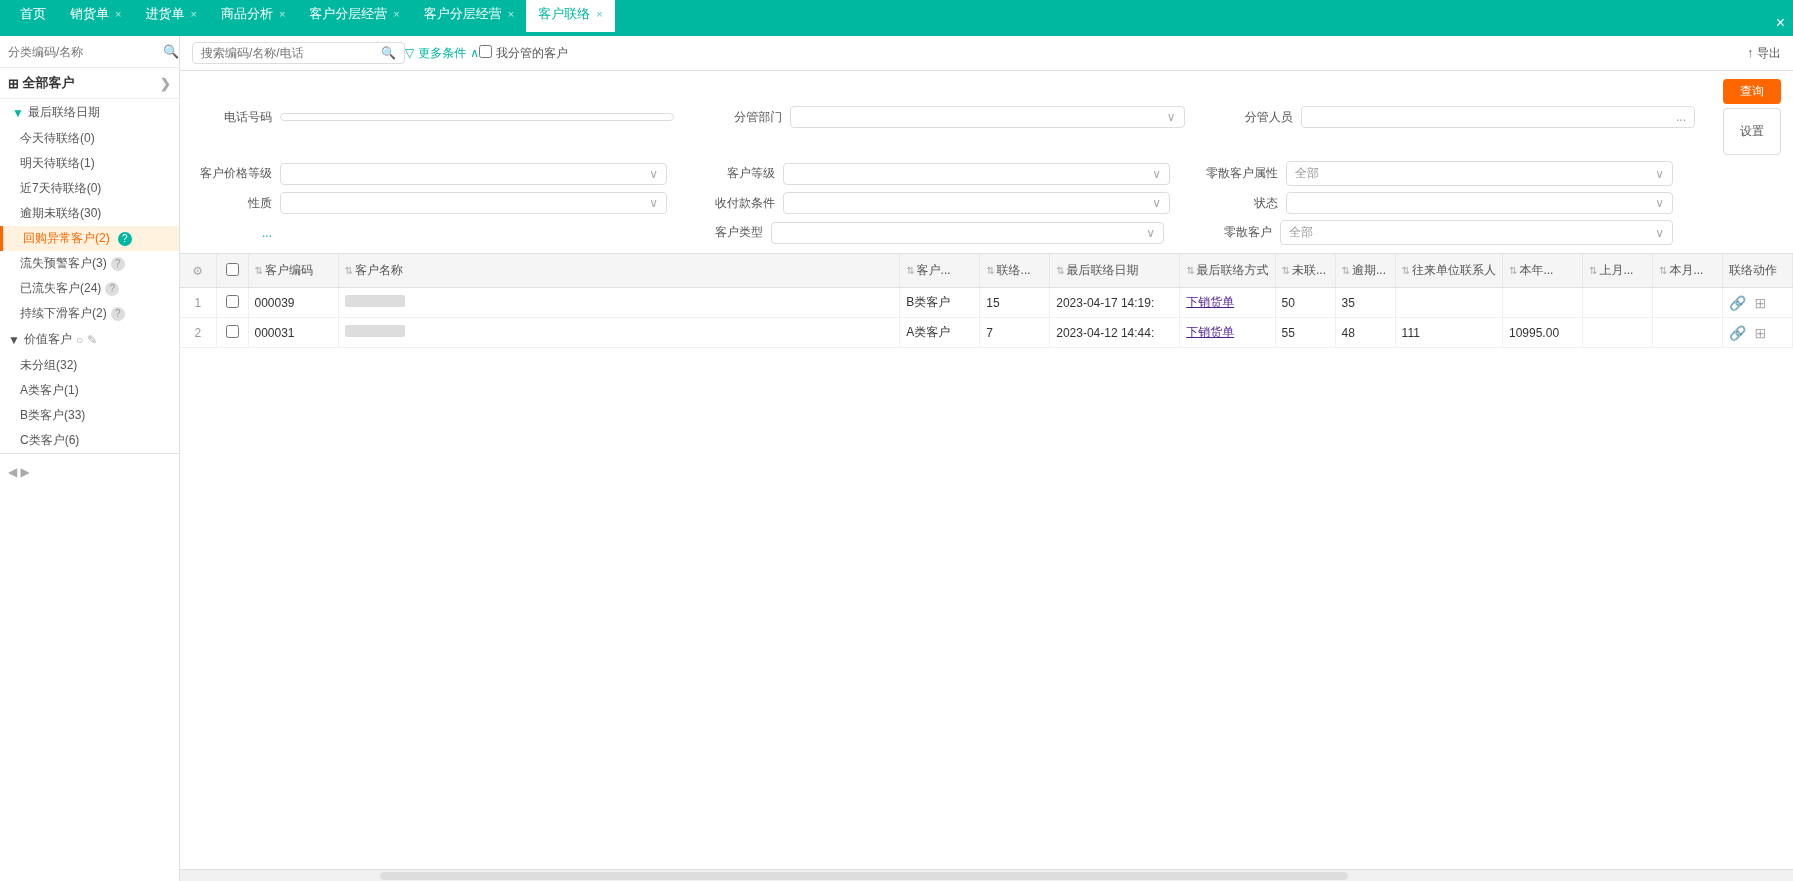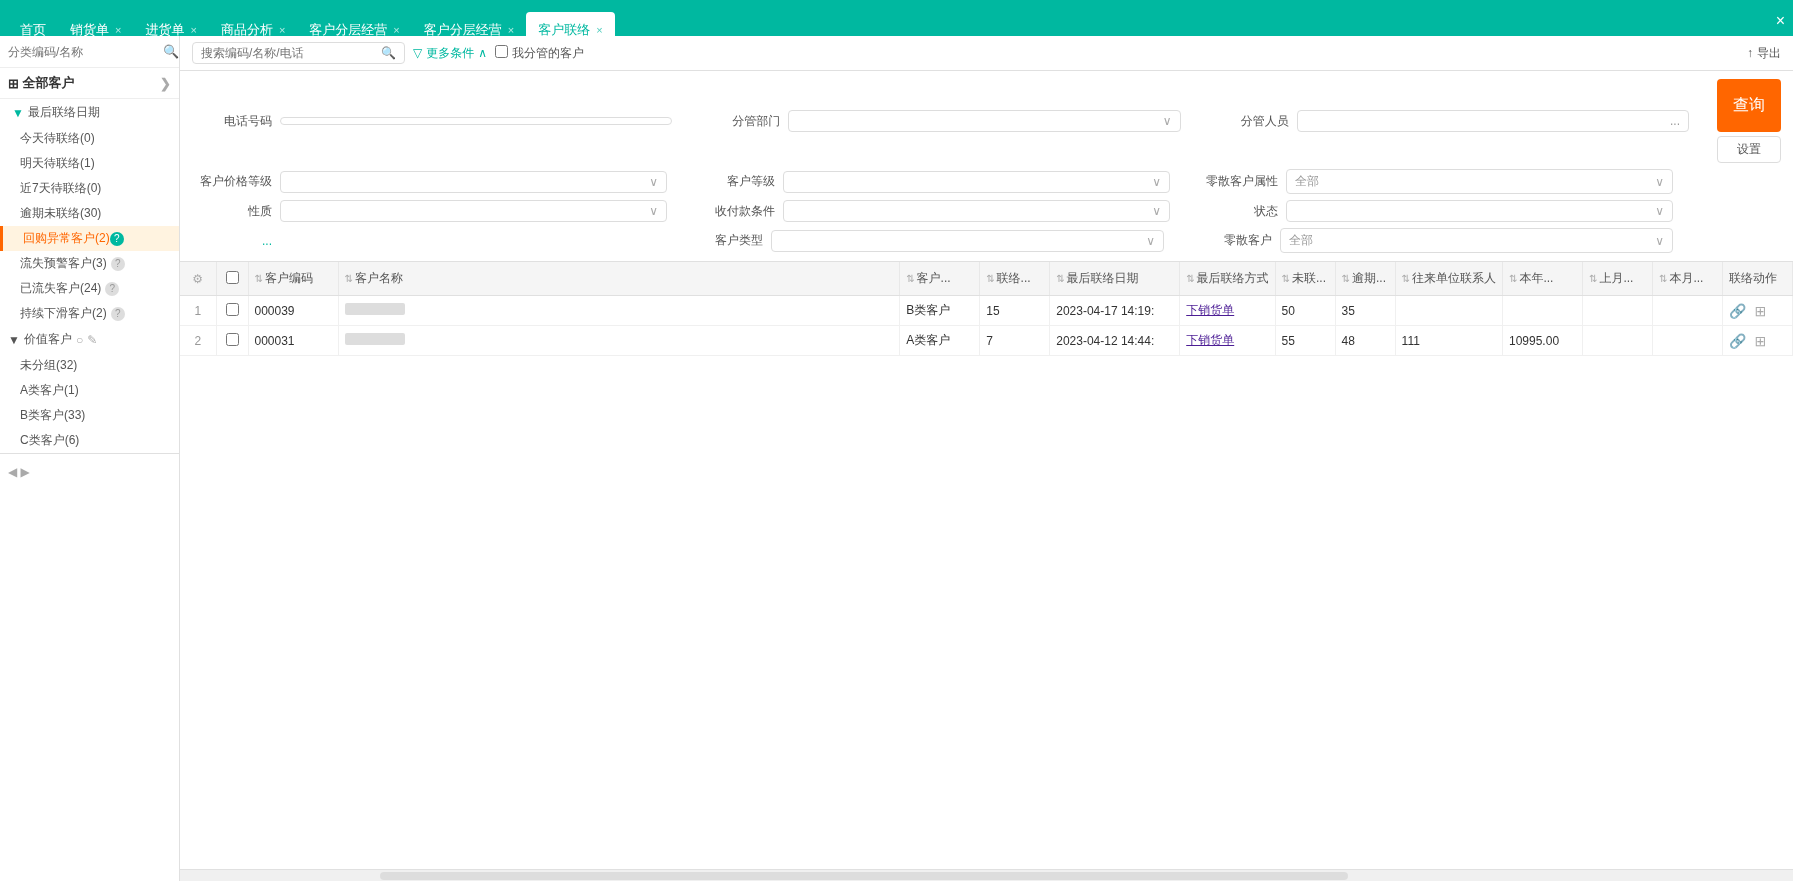--- a/index.html
+++ b/index.html
@@ -1,20 +1,20 @@
 <!DOCTYPE html>
 <html><head>
   <meta charset="utf-8">
   <style>
     * { box-sizing: border-box; margin: 0; padding: 0; }
     body { font-family: 'Microsoft YaHei', Arial, sans-serif; font-size: 12px; background: #f0f0f0; color: #333; }
 
     
     .top-nav {
-      display: flex; align-items: flex-start; background: #00b8a0; height: 36px; padding: 12px 8px;
+      display: flex; align-items: flex-end; background: #00b8a0; height: 36px; padding: 4px 8px;
     }
     .nav-tab {
       color: #fff; padding: 0 12px; height: 36px; display: flex; align-items: center; cursor: pointer; font-size: 13px; white-space: nowrap;
     }
     .nav-tab.active { background: #fff; color: #00b8a0; border-radius: 4px 4px 0 0; }
     .nav-tab .close-x { margin-left: 6px; font-size: 11px; opacity: 0.7; }
     .nav-close-btn { margin-left: auto; color: #fff; cursor: pointer; font-size: 16px; }
 
     
     .main-layout { display: flex; height: calc(100vh - 36px); }
@@ -42,40 +42,40 @@
       position: absolute; left: 0; top: 220px; z-index: 100;
       background: #fff; border: 1px solid #ddd; border-radius: 4px;
       padding: 8px 12px; font-size: 12px; color: #555; max-width: 320px;
       box-shadow: 0 2px 8px rgba(0,0,0,0.1);
     }
 
     
     .content-area { flex: 1; display: flex; flex-direction: column; overflow: hidden; background: #f7f7f7; }
 
     
-    .filter-bar { background: #fff; border-bottom: 1px solid #e0e0e0; padding: 6px 12px; display: flex; align-items: center; gap: 8px; }
+    .filter-bar { background: #fff; border-bottom: 1px solid #e0e0e0; padding: 6px 12px; display: flex; align-items: center; gap: 0; }
     .filter-search { display: flex; align-items: center; border: 1px solid #ddd; border-radius: 4px; padding: 3px 8px; background: #fff; }
     .filter-search input { border: none; outline: none; font-size: 12px; width: 180px; color: #999; }
     .filter-search .s-icon { color: #aaa; }
     .more-conditions { color: #00b8a0; cursor: pointer; display: flex; align-items: center; gap: 4px; font-size: 12px; }
     .my-customers { display: flex; align-items: flex-start; gap: 4px; font-size: 12px; color: #555; }
     .my-customers input[type=checkbox] { cursor: pointer; }
     .export-btn { margin-left: auto; display: flex; align-items: center; gap: 4px; color: #555; font-size: 12px; cursor: pointer; }
 
     
     .advanced-filter { background: #fff; border-bottom: 1px solid #e0e0e0; padding: 8px 12px; }
     .filter-row { display: flex; align-items: center; gap: 8px; margin-bottom: 6px; }
     .filter-row:last-child { margin-bottom: 0; }
     .filter-label { width: 80px; text-align: right; color: #555; font-size: 12px; flex-shrink: 0; }
     .filter-input { flex: 1; display: flex; align-items: center; border: 1px solid #ddd; border-radius: 4px; padding: 3px 8px; font-size: 12px; color: #999; cursor: pointer; }
     .filter-input .arrow { margin-left: auto; color: #aaa; }
     .filter-divider { width: 12px; flex-shrink: 0; }
     .action-buttons { display: flex; flex-direction: column; gap: 4px; }
-    .btn-query { background: #ff6600; color: #fff; border: none; border-radius: 4px; padding: 16px 16px; cursor: pointer; font-size: 16px; }
-    .btn-settings { background: #fff; color: #555; border: 1px solid #ddd; border-radius: 4px; padding: 4px 16px; cursor: pointer; font-size: 12px; }
+    .btn-query { background: #ff6600; color: #fff; border: none; border-radius: 4px; padding: 4px 16px; cursor: pointer; font-size: 12px; }
+    .btn-settings { background: #fff; color: #555; border: 1px solid #ddd; border-radius: 4px; padding: 14px 16px; cursor: pointer; font-size: 12px; }
 
     
     .table-wrapper { flex: 1; overflow: auto; background: #fff; margin: 0; }
     table { width: 100%; border-collapse: collapse; font-size: 12px; }
     thead tr { background: #f5f5f5; }
     th { padding: 8px 6px; text-align: left; border-bottom: 1px solid #e0e0e0; border-right: 1px solid #e8e8e8; color: #555; font-weight: normal; white-space: nowrap; }
     td { padding: 6px 6px; border-bottom: 1px solid #f0f0f0; border-right: 1px solid #f0f0f0; color: #333; white-space: nowrap; }
     .col-num { width: 36px; text-align: center; color: #999; }
     .col-checkbox { width: 32px; text-align: center; }
     .col-code { width: 90px; }
@@ -175,21 +175,21 @@
     <div class="sidebar-item">
       <span>明天待联络(1)</span>
     </div>
     <div class="sidebar-item">
       <span>近7天待联络(0)</span>
     </div>
     <div class="sidebar-item">
       <span>逾期未联络(30)</span>
     </div>
 
-    <div class="sidebar-item active-item highlighted-left" style="display:flex; align-items:center; gap:0;">
+    <div class="sidebar-item active-item highlighted-left" style="display:flex; align-items:center; gap:8px;">
       <span>回购异常客户(2)</span>
       <span style="background:#00b8a0; color:#fff; border-radius:50%; width:14px; height:14px; display:inline-flex; align-items:center; justify-content:center; font-size:10px;">?</span>
     </div>
 
     <div class="sidebar-item" style="display:flex; align-items:center; gap:4px;">
       <span>流失预警客户(3)</span>
       <span style="background:#ddd; color:#999; border-radius:50%; width:14px; height:14px; display:inline-flex; align-items:center; justify-content:center; font-size:10px;">?</span>
     </div>
     <div class="sidebar-item" style="display:flex; align-items:center; gap:4px;">
       <span>已流失客户(24)</span>

